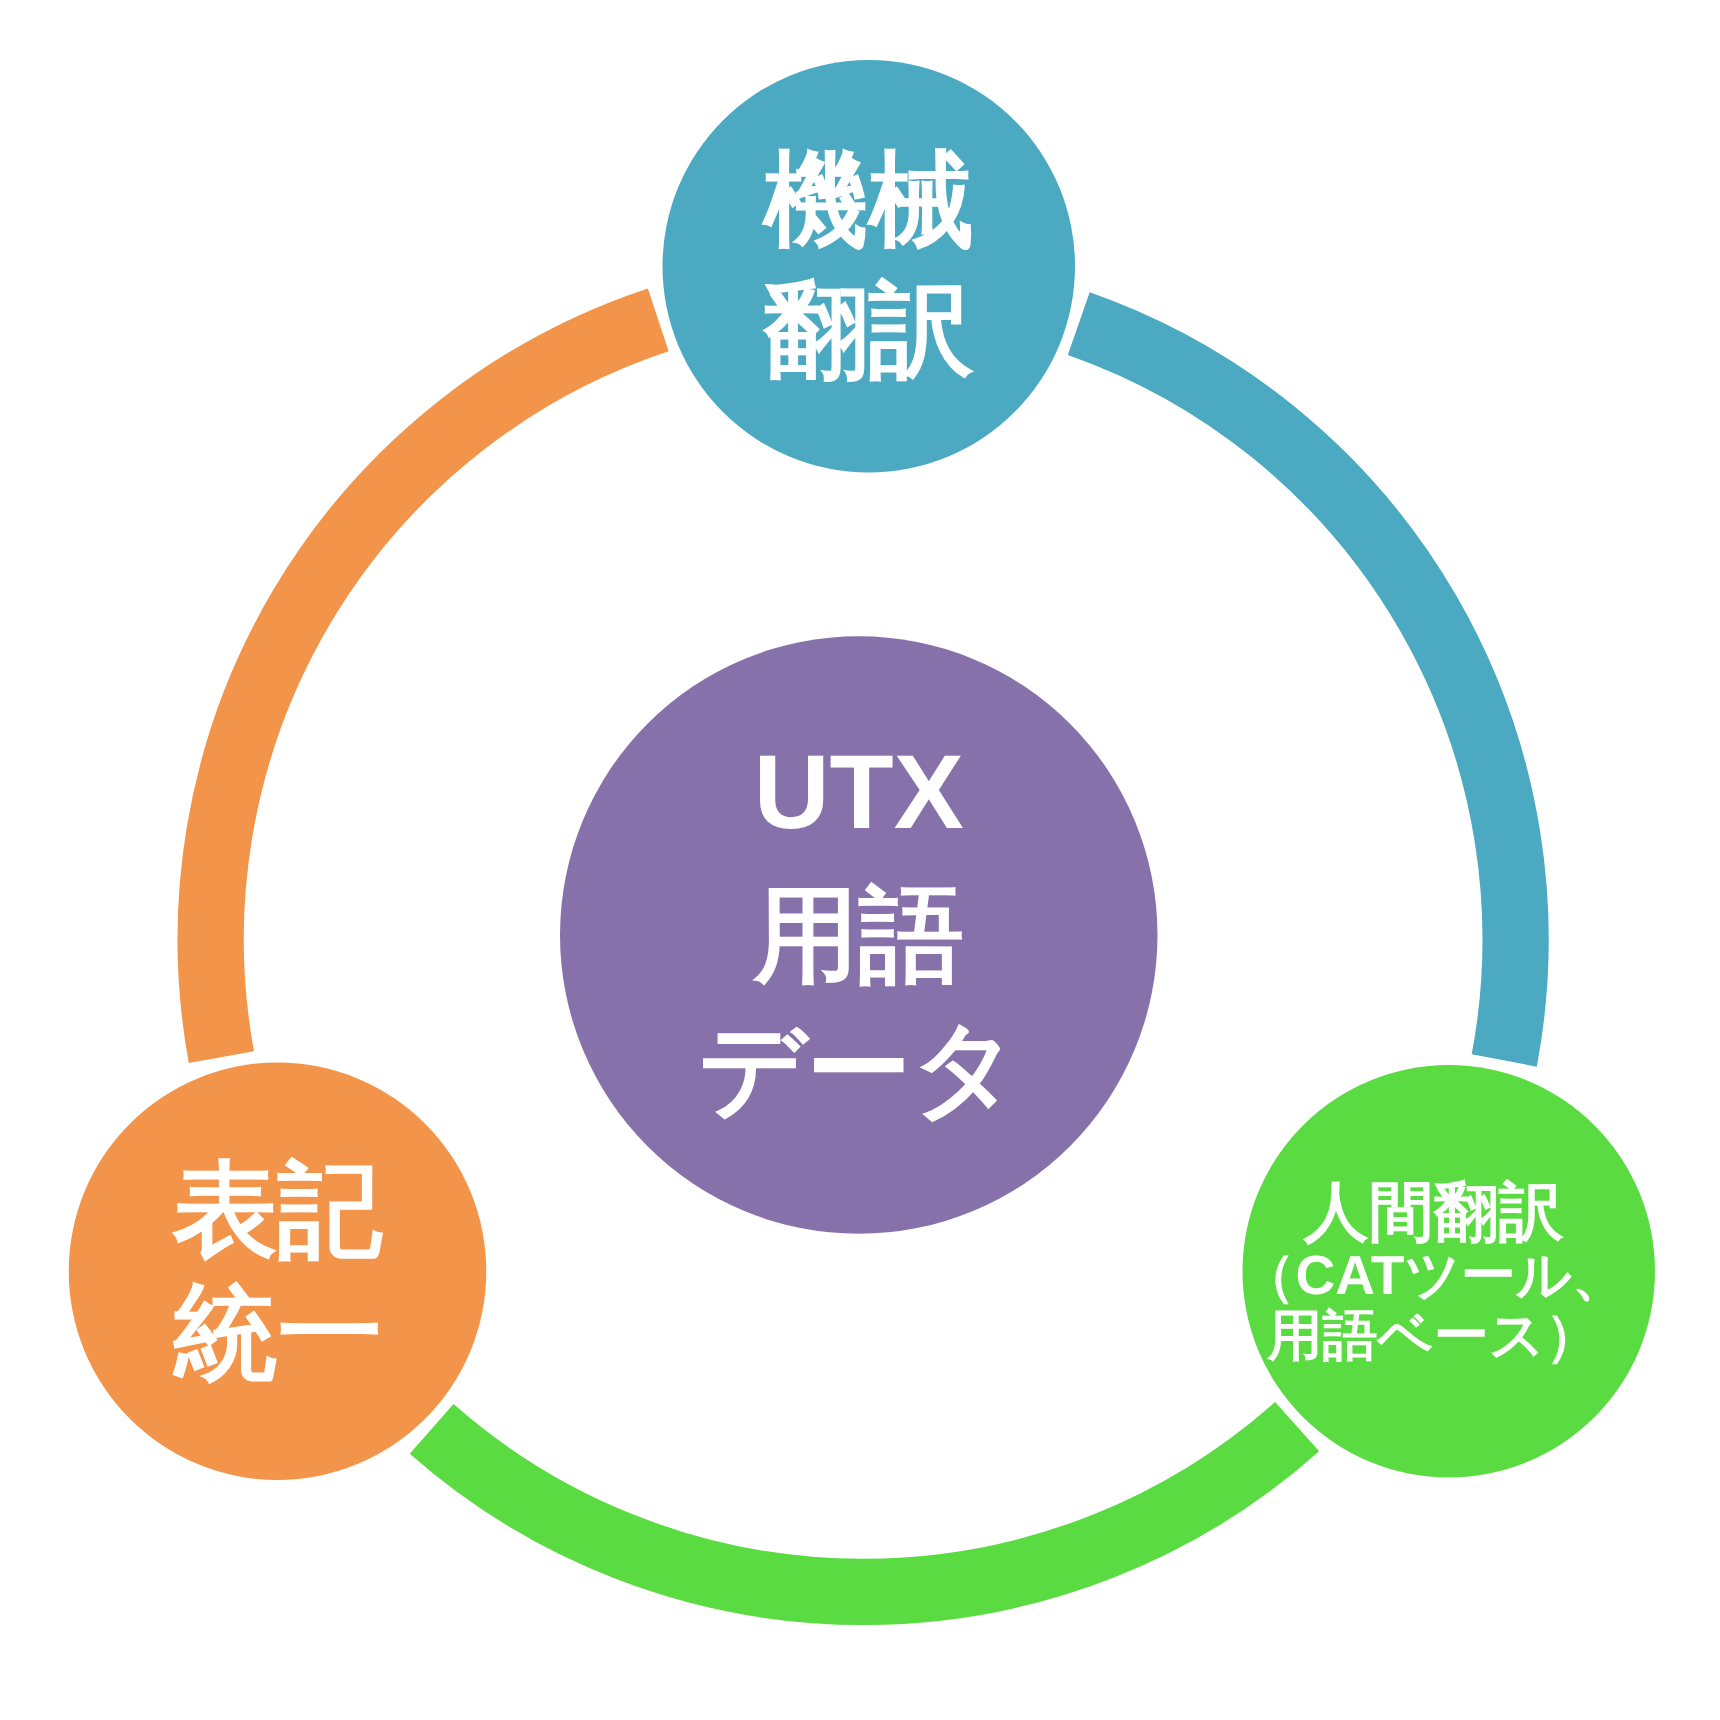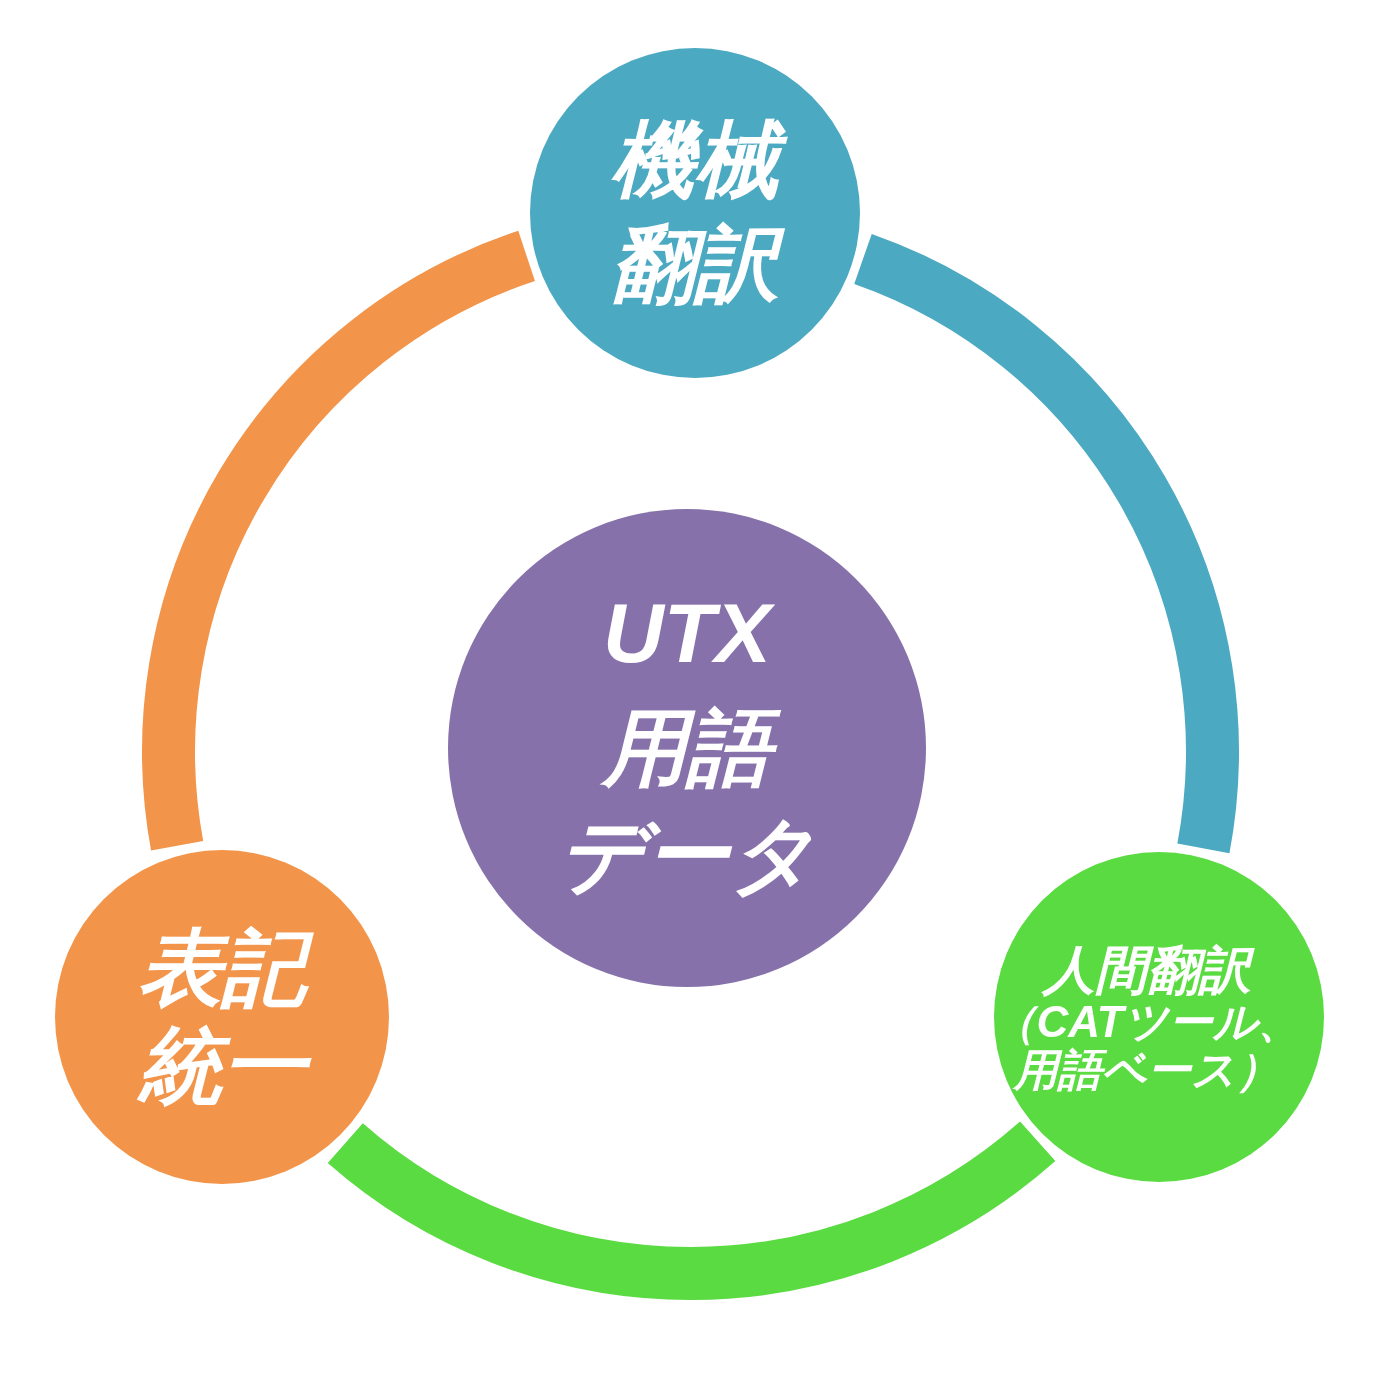--- a/index.html
+++ b/index.html
@@ -6,21 +6,20 @@
     margin: 0;
     padding: 0;
     background: #ffffff;
   }
   .stage {
     width: 1376px;
     height: 1376px;
     position: relative;
     background: #84cc16;
     overflow: hidden;
-    font-style: italic;
   }
   svg {
     display: block;
   }
   .arc {
     fill: none;
     stroke-width: 53;
     stroke-linecap: butt;
   }
   text {

